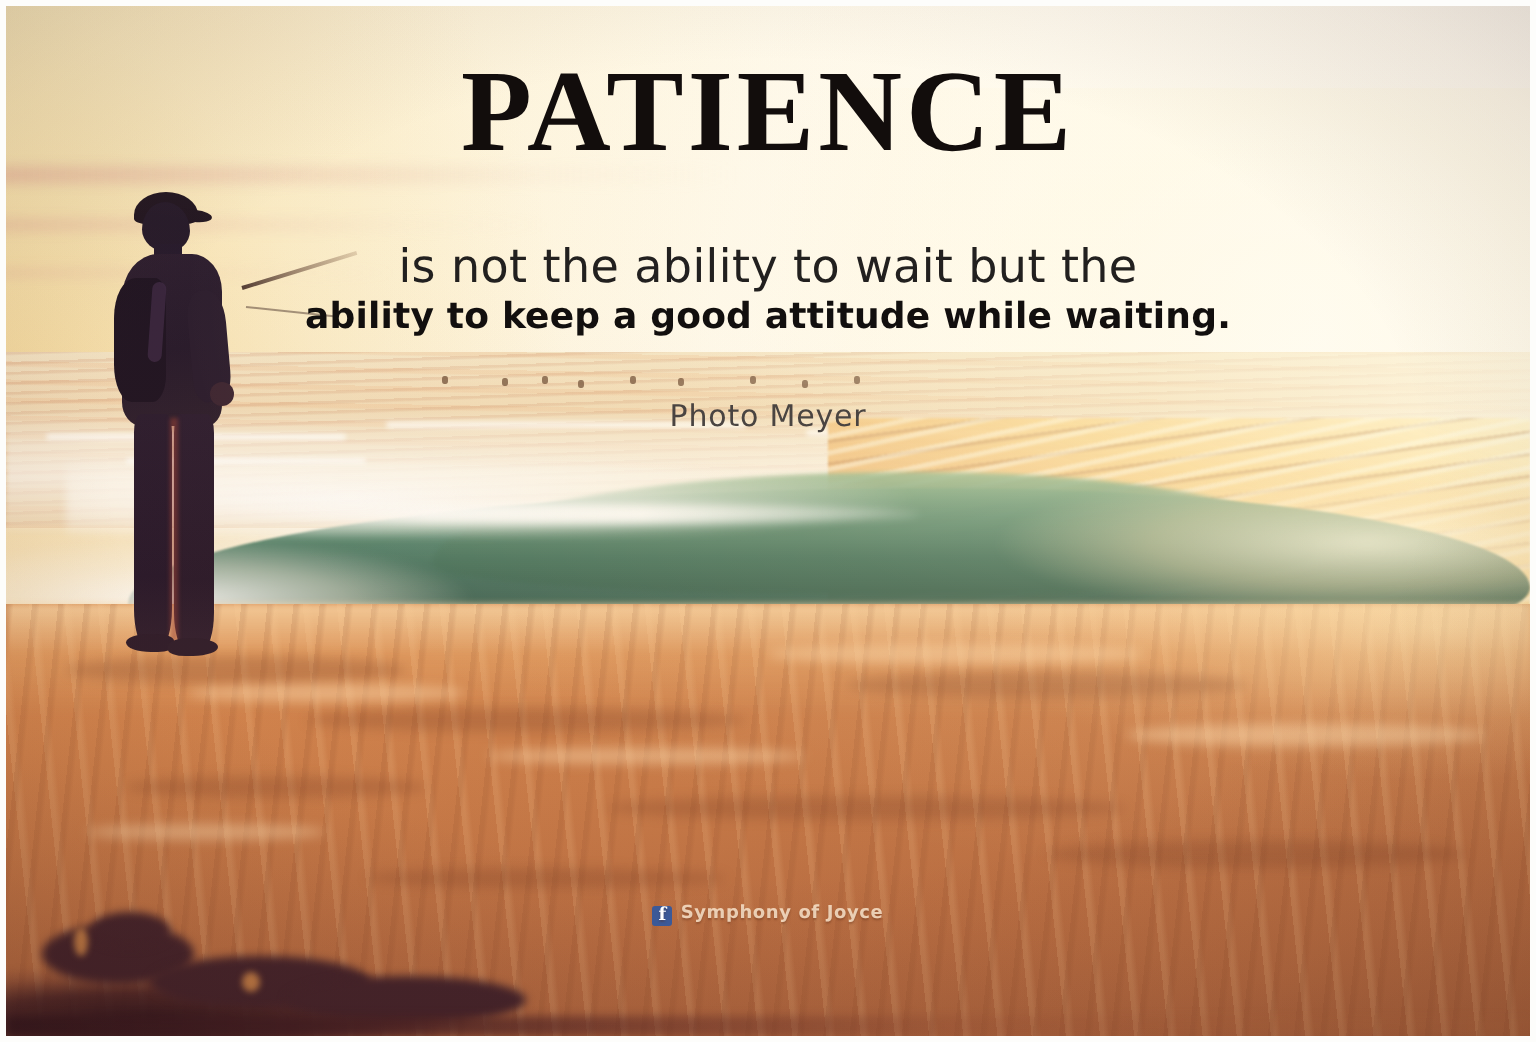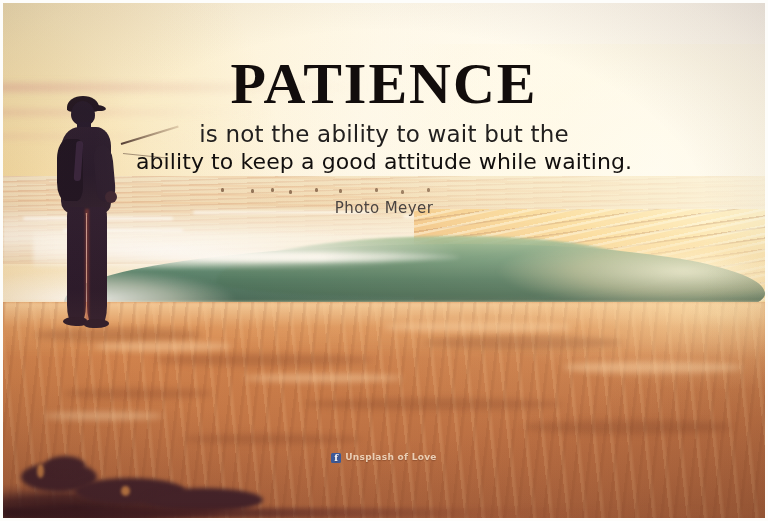--- a/index.html
+++ b/index.html
@@ -587,21 +587,21 @@
   .textblock {
     position: absolute;
     left: 0;
     top: 0;
     width: 100%;
     text-align: center;
     pointer-events: none;
   }
   .title {
     position: absolute;
-    top: 52px;
+    top: 24px;
     left: 0;
     width: 100%;
     font-family: "Liberation Serif", "DejaVu Serif", serif;
     font-weight: bold;
     font-size: 58px;
     line-height: 1;
     letter-spacing: 2px;
     color: #120d0c;
     text-align: center;
   }
@@ -617,22 +617,22 @@
     color: #22201f;
     letter-spacing: 0.2px;
     text-align: center;
   }
   .line2 {
     position: absolute;
     top: 146px;
     left: 0;
     width: 100%;
     font-family: "DejaVu Sans", "Liberation Sans", sans-serif;
-    font-weight: normal;
-    font-size: 22px;
+    font-weight: bold;
+    font-size: 18px;
     line-height: 1.15;
     color: #120f0e;
     letter-spacing: 0.1px;
     text-align: center;
   }
   .attrib {
     position: absolute;
     top: 196px;
     left: 0;
     width: 100%;
@@ -779,17 +779,17 @@
   <div class="textblock">
     <div class="title">PATIENCE</div>
     <div class="line1">is not the ability to wait but the</div>
     <div class="line2">ability to keep a good attitude while waiting.</div>
     <div class="attrib">Photo Meyer</div>
   </div>
 
   <div class="watermark">
     <div class="wm-row2">
       <span class="fb-icon">f</span>
-      <span>Unsplash of Love</span>
+      <span>Symphony of Joyce</span>
     </div>
   </div>
 
 </div>
 
 </body></html>

